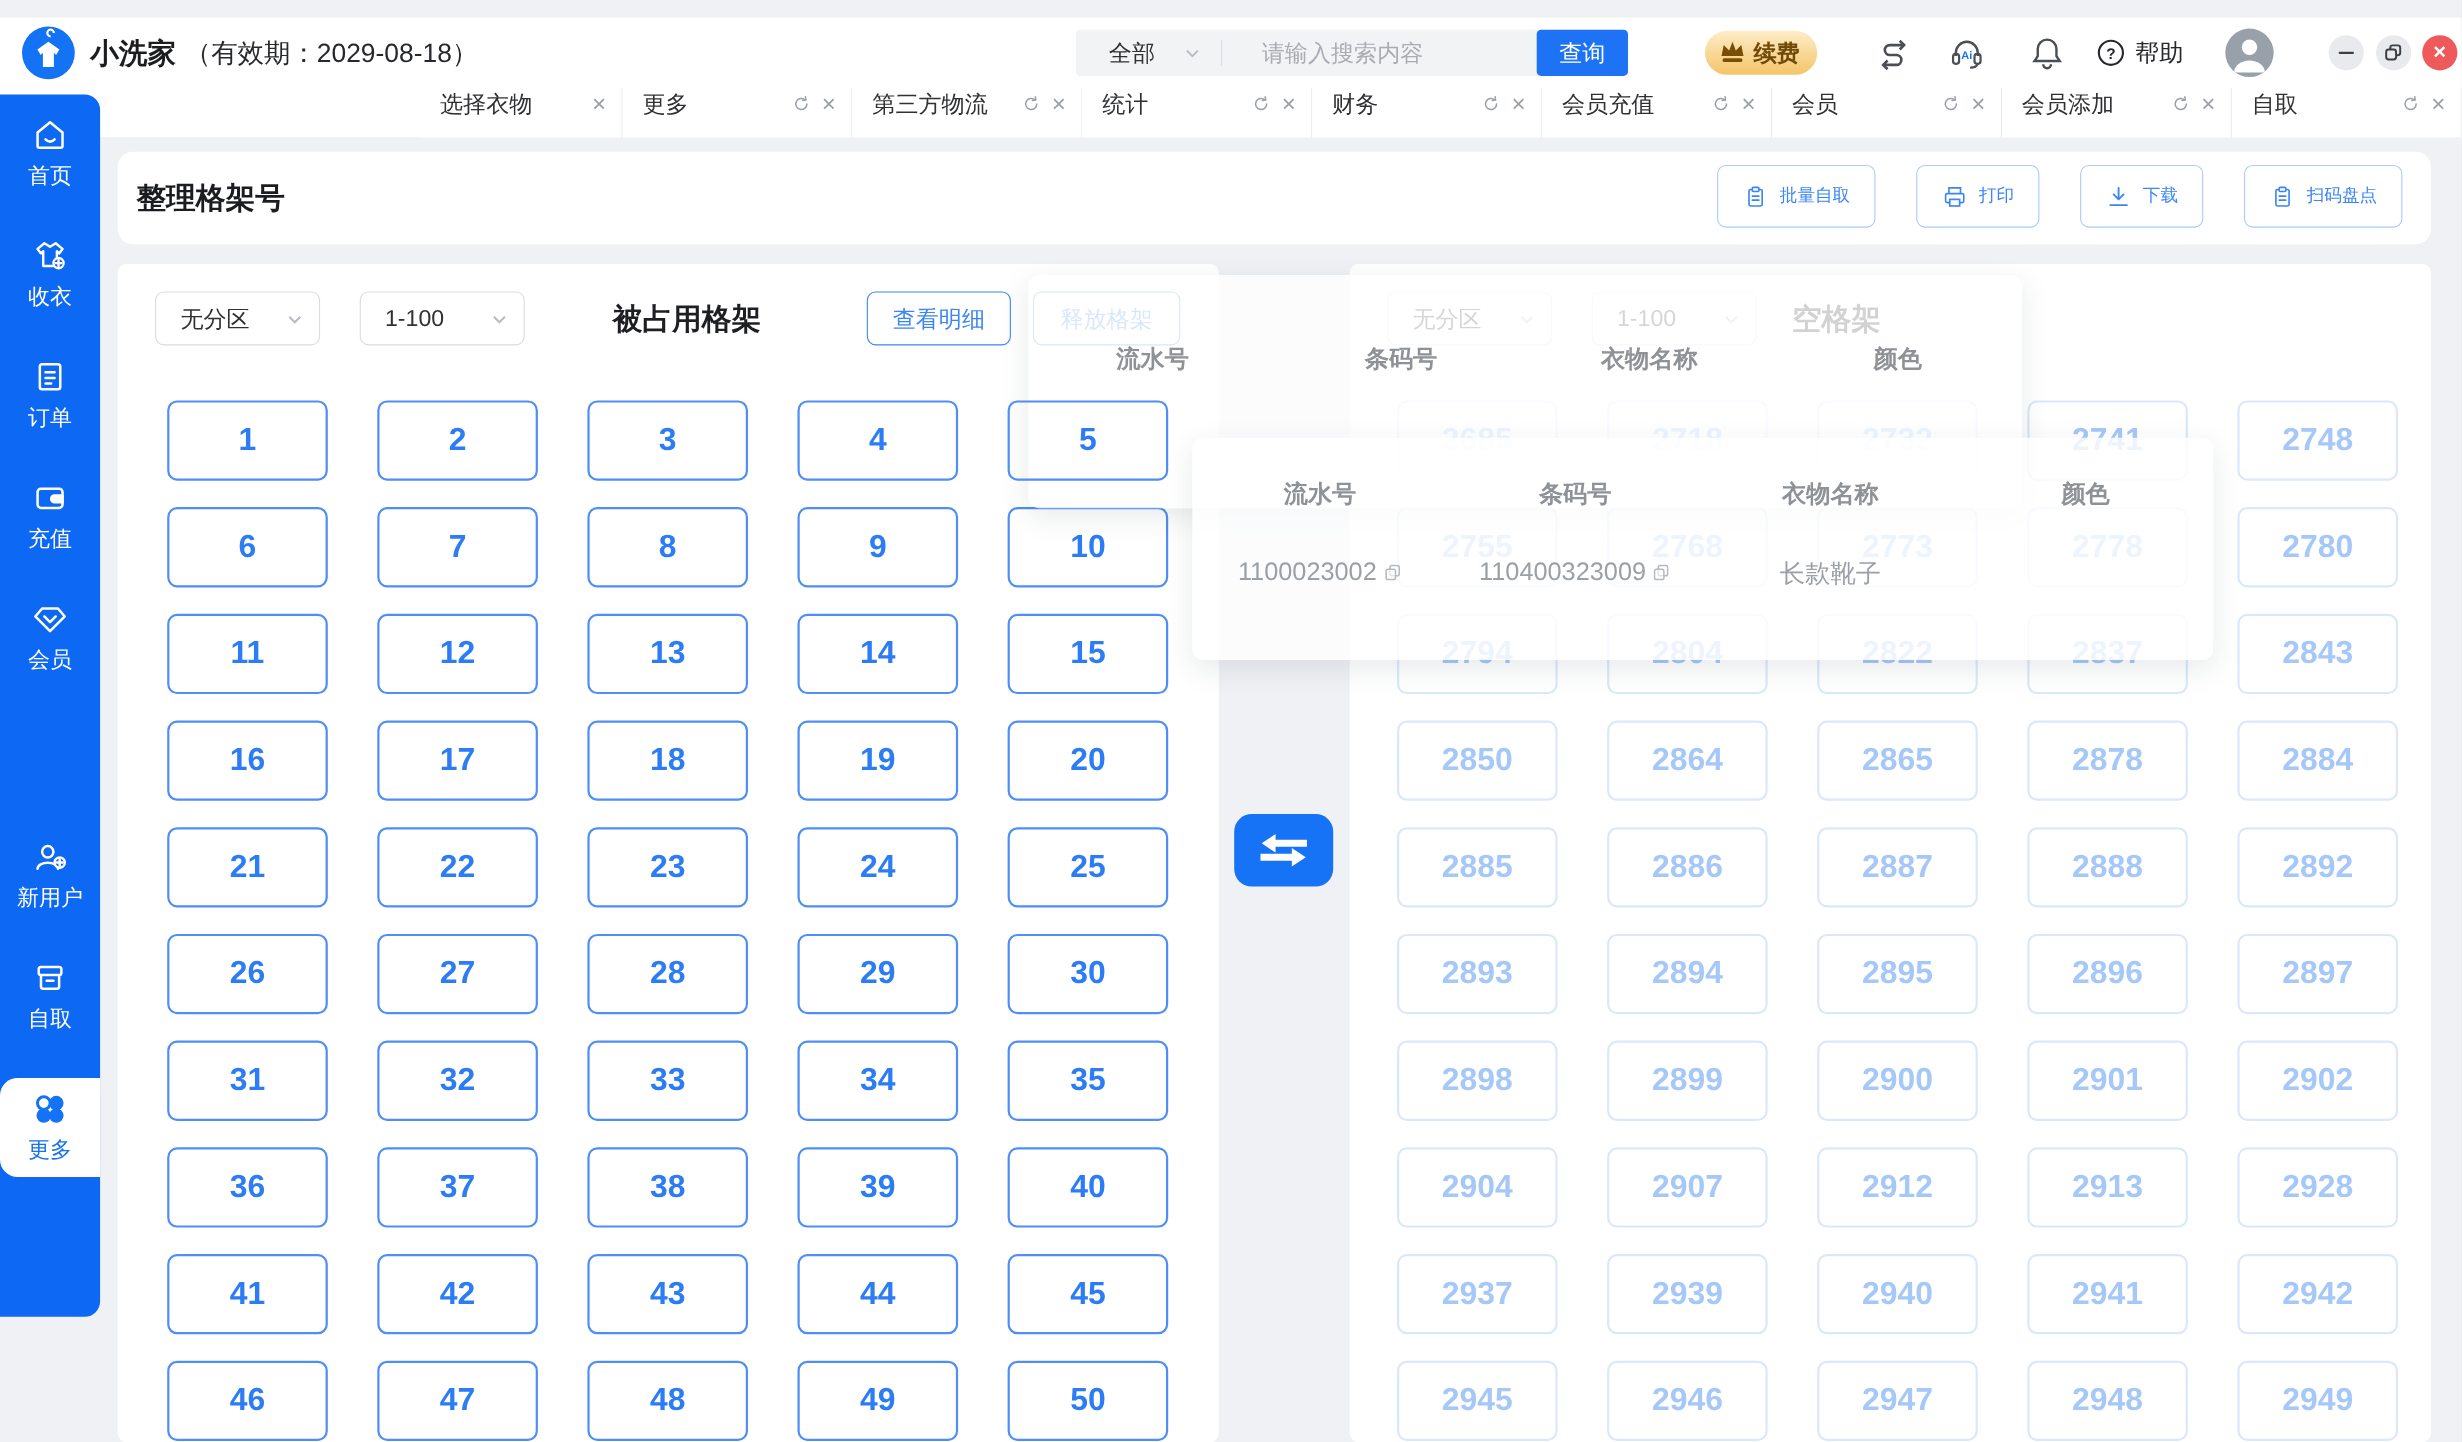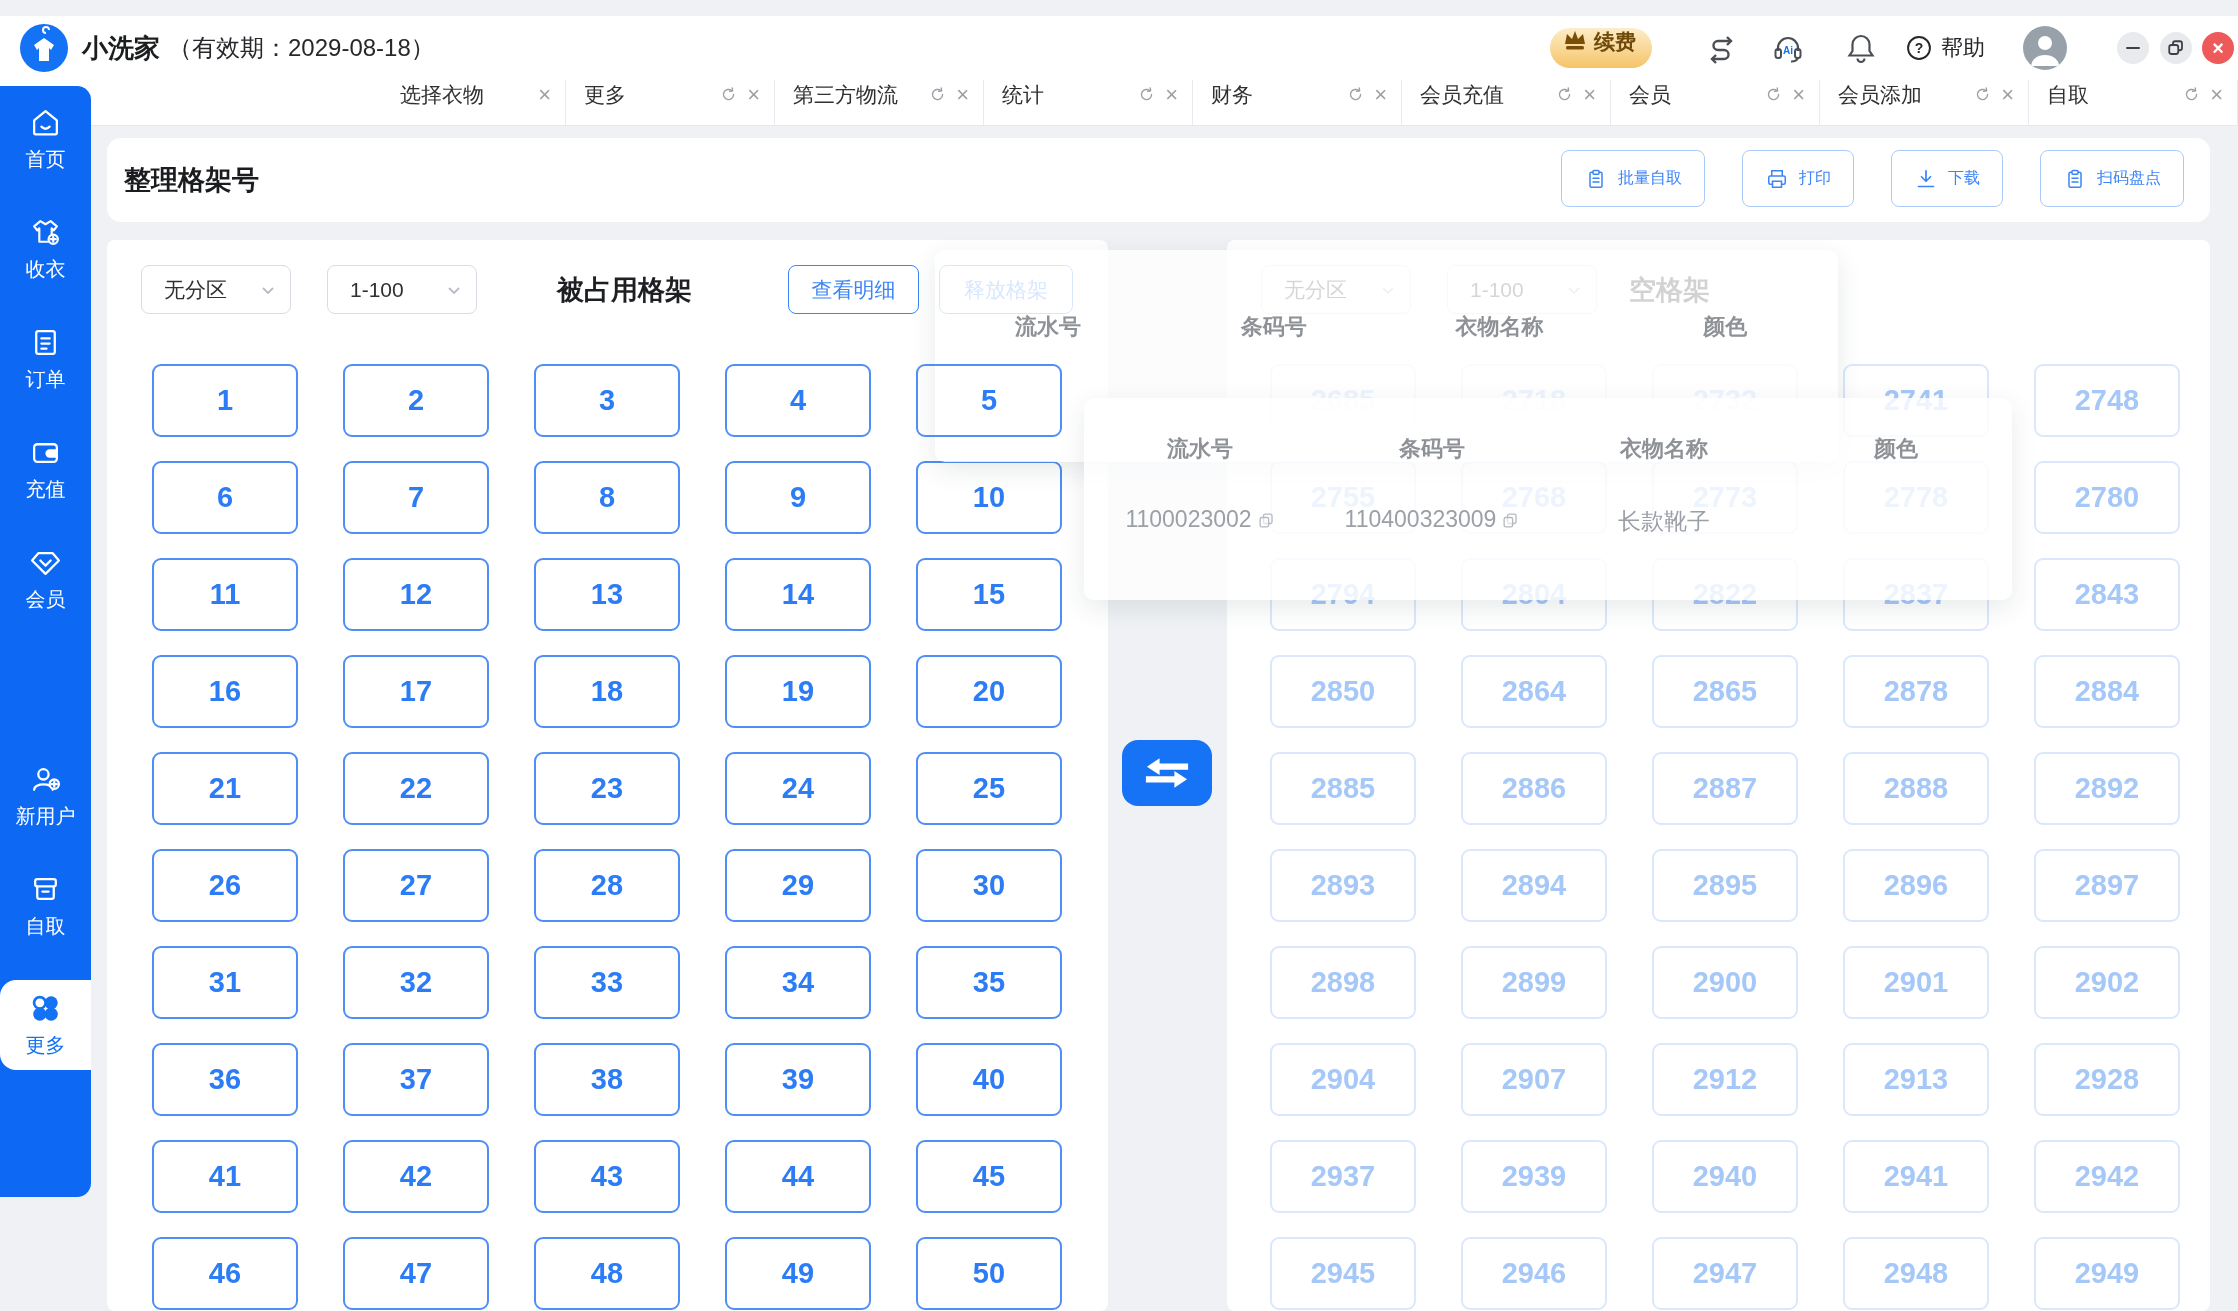--- a/index.html
+++ b/index.html
@@ -13,21 +13,21 @@
   #logo{position:absolute;left:20px;top:8px;width:48px;height:48px;border-radius:50%;background:#1472f5;}
   #app-title{position:absolute;left:82px;top:0;height:64px;display:flex;align-items:center;gap:8px;}
   #app-title .name{font-size:26px;font-weight:bold;color:#1b1d1f;}
   #app-title .valid{font-size:24px;color:#26282b;}
   #searchbox{position:absolute;left:978px;top:11px;height:42px;display:flex;align-items:center;background:#f1f3f5;border-radius:4px;}
   #searchbox .scope{display:flex;align-items:center;gap:26px;padding:0 18px 0 30px;font-size:21px;color:#303133;}
   #searchbox .vdiv{width:1px;height:24px;background:#d9dce1;}
   #searchbox .sinput{width:240px;padding:0 10px 0 36px;font-size:21px;color:#a9adb3;}
   #searchbox .qbtn{width:83px;height:42px;background:#1e73f4;color:#fff;font-size:21px;display:flex;align-items:center;justify-content:center;border-radius:4px;}
   #renew{position:absolute;left:1550px;top:12px;height:40px;padding:0 16px 0 12px;border-radius:21px;
-         background:linear-gradient(180deg,#fdedc8,#f5c469);display:flex;gap:6px;}
+         background:linear-gradient(180deg,#fdedc8,#f5c469);display:flex;align-items:center;gap:6px;}
   #renew .rlbl{font-size:21px;font-weight:bold;color:#6f4a0a;}
   .topicon{position:absolute;top:16px;width:32px;height:32px;color:#4a4f55;}
   #help{position:absolute;left:1905px;top:0;height:64px;display:flex;align-items:center;gap:8px;color:#26282b;font-size:22px;}
   #avatar{position:absolute;left:2023px;top:10px;width:44px;height:44px;border-radius:50%;background:#98a1aa;overflow:hidden;}
   .winbtn{position:absolute;top:16px;width:32px;height:32px;border-radius:50%;background:#e8eaed;display:flex;align-items:center;justify-content:center;color:#3c4045;}
   #win-close{background:#ee5a5a;color:#fff;}
   #win-min .bar{width:14px;height:2.5px;background:#3c4045;border-radius:2px;}
   #win-close .x{font-size:20px;font-weight:bold;line-height:1;}
 
   
@@ -101,20 +101,31 @@
       <svg viewBox="0 0 48 48">
           <path d="M26 9 a3 3 0 1 1 3 -3" fill="none" stroke="#fff" stroke-width="2"></path>
         <path d="M14 21 L24 14 L34 21 L31 26 L29 24 V37 H19 V24 L17 26 Z" fill="#fff"></path>
         </svg>
     </div>
     <div id="app-title">
       <span class="name">小洗家</span>
       <span class="valid">（有效期：2029-08-18）</span>
     </div>
 
+    <div id="searchbox">
+      <div class="scope">
+        <span>全部</span>
+        <svg width="16" height="16" viewBox="0 0 16 16">
+          <path d="M3 6 l5 5 5-5" fill="none" stroke="#b7bcc4" stroke-width="1.8"></path>
+          </svg>
+      </div>
+      <div class="vdiv"></div>
+      <div class="sinput">请输入搜索内容</div>
+      <div class="qbtn">查询</div>
+    </div>
 
     <div id="renew">
       <svg width="26" height="26" viewBox="0 0 26 26">
         <path d="M3 16 L5 6 L10 11 L13 3 L16 11 L21 6 L23 16 Z" fill="#7a4f05"></path>
         <rect x="4" y="18" width="18" height="3.4" rx="1.5" fill="#7a4f05"></rect>
         </svg>
       <span class="rlbl">续费</span>
     </div>
 
     <svg class="topicon" style="left:1705px" viewBox="0 0 32 32">

